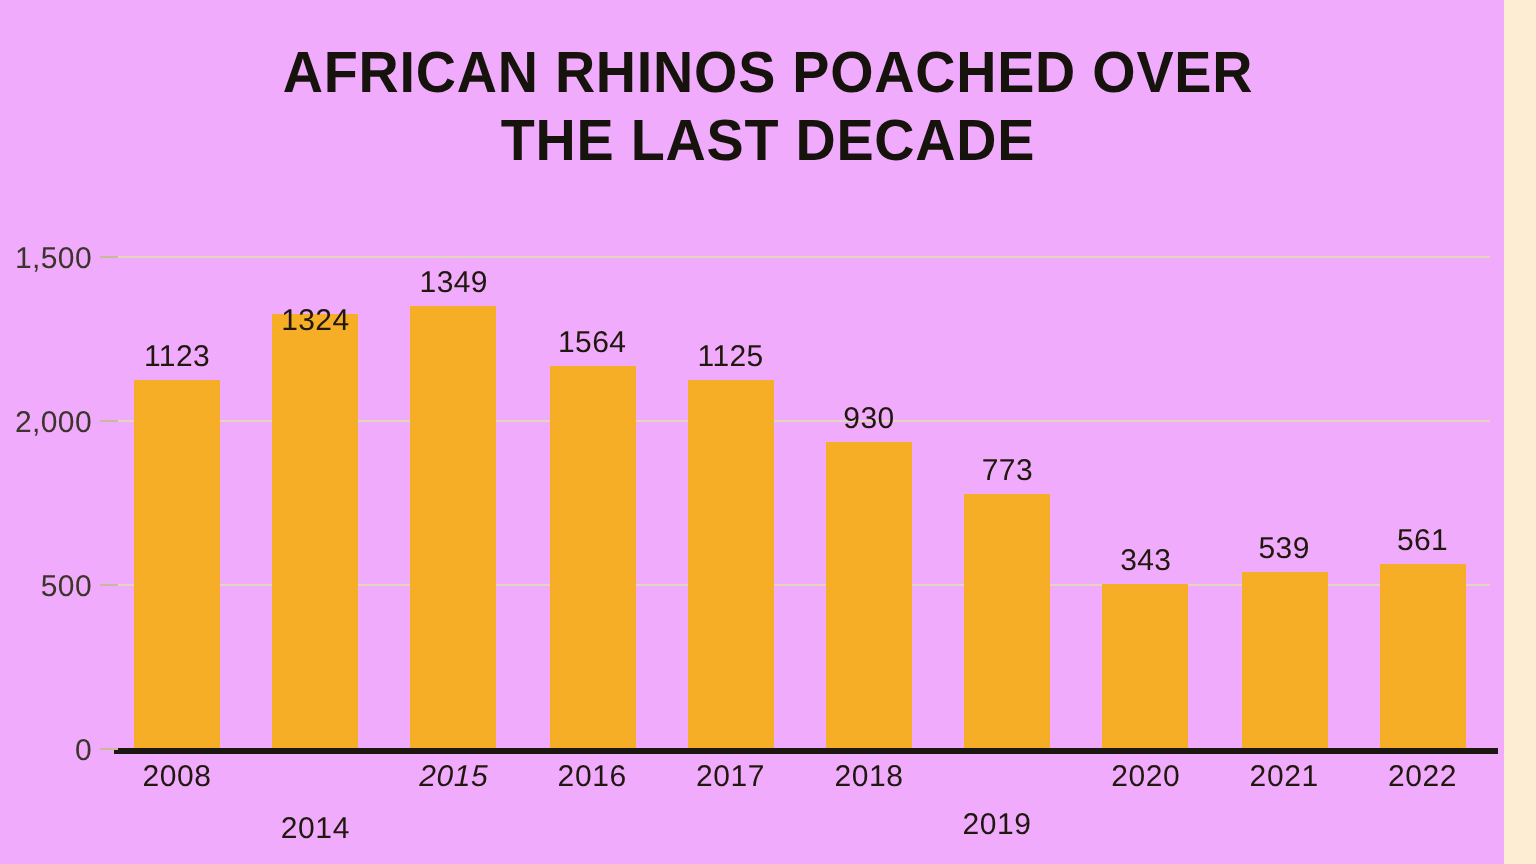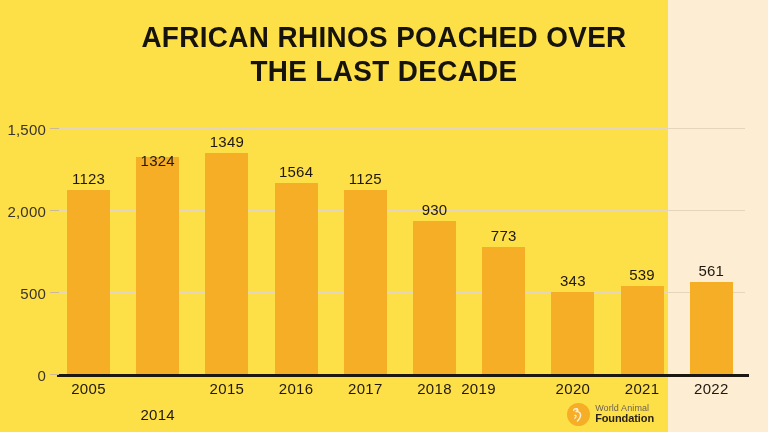--- a/index.html
+++ b/index.html
@@ -11,23 +11,23 @@
     width: 768px;
     height: 432px;
     overflow: hidden;
     background: #FDEDD3;
     font-family: "Liberation Sans", sans-serif;
     -webkit-font-smoothing: antialiased;
   }
 
   .poster {
     position: relative;
-    width: 668px;
-    height: 432px;
-    background: #fde047;
+    width: 752px;
+    height: 432px;
+    background: #f0abfc;
     box-sizing: border-box;
   }
 
   
   .title-block {
     position: absolute;
     left: 0;
     top: 20px;
     width: 768px;
     text-align: center;
@@ -197,77 +197,64 @@
         <div class="ytick-dash" style="top: 210px;"></div>
         <div class="ytick" style="top: 121px;">1,500</div>
         <div class="ytick-dash" style="top: 128px;"></div>
       </div>
 
     <div class="bars" id="bars-layer">
         <div class="bar-group" style="left: 67px;">
           <div class="bar" style="height: 184.172px; background: rgb(245, 174, 38);"></div>
           <div class="bar-value" style="bottom: 187.172px;">1123</div>
         </div>
-        <div class="xlabel" style="left: 67px;">2005</div>
+        <div class="xlabel" style="left: 67px;">2008</div>
         <div class="bar-group" style="left: 136.2px;">
           <div class="bar" style="height: 217.136px; background: rgb(245, 174, 38);"></div>
           <div class="bar-value" style="bottom: 205px;">1324</div>
         </div>
         <div class="xlabel" style="left: 136.2px; margin-top: 26px;">2014</div>
         <div class="bar-group" style="left: 205.4px;">
           <div class="bar" style="height: 221.236px; background: rgb(245, 174, 38);"></div>
           <div class="bar-value" style="bottom: 224.236px;">1349</div>
         </div>
-        <div class="xlabel" style="left: 205.4px;">2015</div>
+        <div class="xlabel" style="left: 205.4px; font-style: italic;">2015</div>
         <div class="bar-group" style="left: 274.6px;">
           <div class="bar" style="height: 191.388px; background: rgb(245, 174, 38);"></div>
           <div class="bar-value" style="bottom: 194.388px;">1564</div>
         </div>
         <div class="xlabel" style="left: 274.6px;">2016</div>
         <div class="bar-group" style="left: 343.8px;">
           <div class="bar" style="height: 184.5px; background: rgb(245, 174, 38);"></div>
           <div class="bar-value" style="bottom: 187.5px;">1125</div>
         </div>
         <div class="xlabel" style="left: 343.8px;">2017</div>
         <div class="bar-group" style="left: 413px;">
           <div class="bar" style="height: 152.52px; background: rgb(245, 174, 38);"></div>
           <div class="bar-value" style="bottom: 155.52px;">930</div>
         </div>
         <div class="xlabel" style="left: 413px;">2018</div>
         <div class="bar-group" style="left: 482.2px;">
           <div class="bar" style="height: 126.772px; background: rgb(245, 174, 38);"></div>
           <div class="bar-value" style="bottom: 129.772px;">773</div>
         </div>
-        <div class="xlabel" style="left: 457px;">2019</div>
+        <div class="xlabel" style="left: 477px; margin-top: 24px;">2019</div>
         <div class="bar-group" style="left: 551.4px;">
           <div class="bar" style="height: 82.492px; background: rgb(245, 174, 38);"></div>
           <div class="bar-value" style="bottom: 85.492px;">343</div>
         </div>
         <div class="xlabel" style="left: 551.4px;">2020</div>
         <div class="bar-group" style="left: 620.6px;">
           <div class="bar" style="height: 88.396px; background: rgb(245, 174, 38);"></div>
           <div class="bar-value" style="bottom: 91.396px;">539</div>
         </div>
         <div class="xlabel" style="left: 620.6px;">2021</div>
         <div class="bar-group" style="left: 689.8px;">
           <div class="bar" style="height: 92.004px; background: rgb(245, 174, 38);"></div>
           <div class="bar-value" style="bottom: 95.004px;">561</div>
         </div>
         <div class="xlabel" style="left: 689.8px;">2022</div>
       </div>
 
   </div>
 
-  <div class="logo">
-    <span class="logo-mark">
-      <svg width="15" height="16" viewBox="0 0 15 16" aria-hidden="true">
-        <path d="M4.4 1.2c1.2-.5 2.4.1 2.9 1.1.3.6.3 1.3.1 1.9 1.1.3 2 1 2.5 2 .5 1.1.5 2.4.1 3.6-.4 1.3-1.2 2.5-2.1 3.6-.5.6-1 1.1-1.5 1.5l-.9-.8c.5-.5 1-1 1.4-1.6.8-1 1.4-2 1.7-3.1.3-1 .3-1.9 0-2.7-.4-.9-1.3-1.5-2.4-1.5-.5 0-1 .1-1.4.3l-.5-1c.5-.3.8-.8.7-1.3-.1-.5-.6-.8-1.1-.6-.5.2-.7.7-.5 1.2l-1.1.4c-.4-1.1.1-2.4 1.2-3z" fill="#FDF0DA"></path>
-        <circle cx="5.2" cy="3.0" r=".55" fill="#F5AE26"></circle>
-        <path d="M3.6 8.1c.6-.4 1.3-.3 1.8.2.4.5.4 1.2.1 1.7-.4.7-1 1.3-1.6 1.9l-.9-.7c.5-.5 1-1 1.3-1.5.2-.3.2-.6 0-.8-.2-.2-.5-.2-.7 0l-.7-.8z" fill="#FDF0DA"></path>
-      </svg>
-    </span>
-    <span class="logo-text">
-      <span class="l1">World Animal</span>
-      <span class="l2">Foundation</span>
-    </span>
-  </div>
 
 </div>
 
 </body></html>

